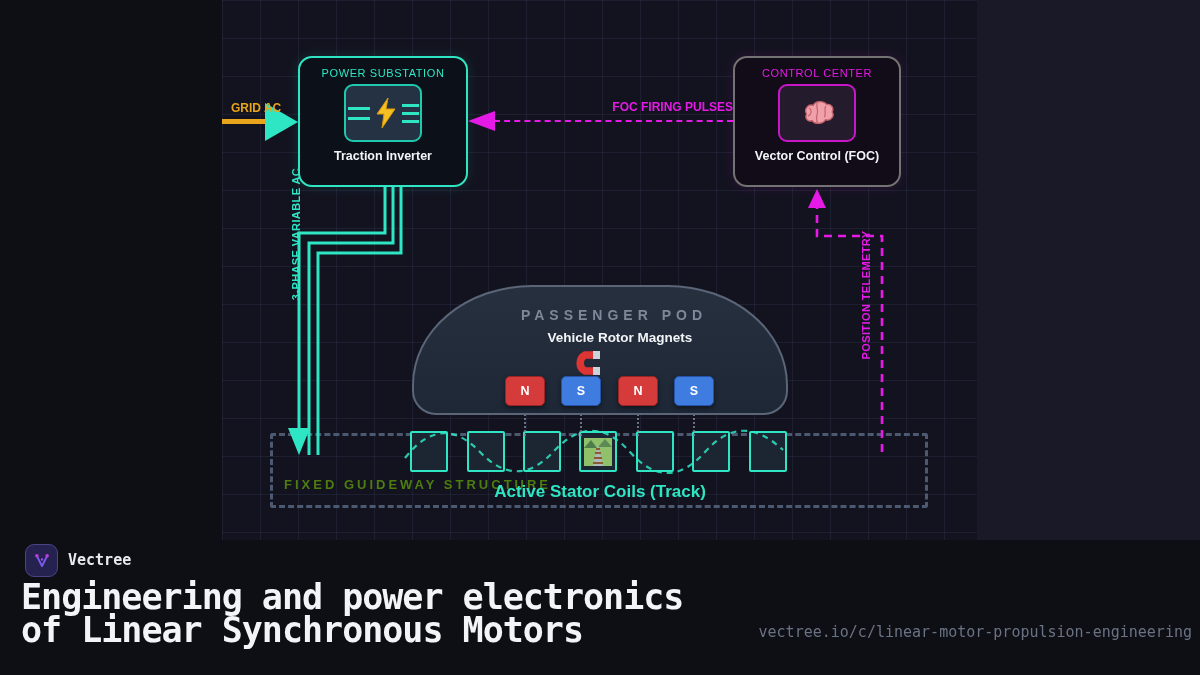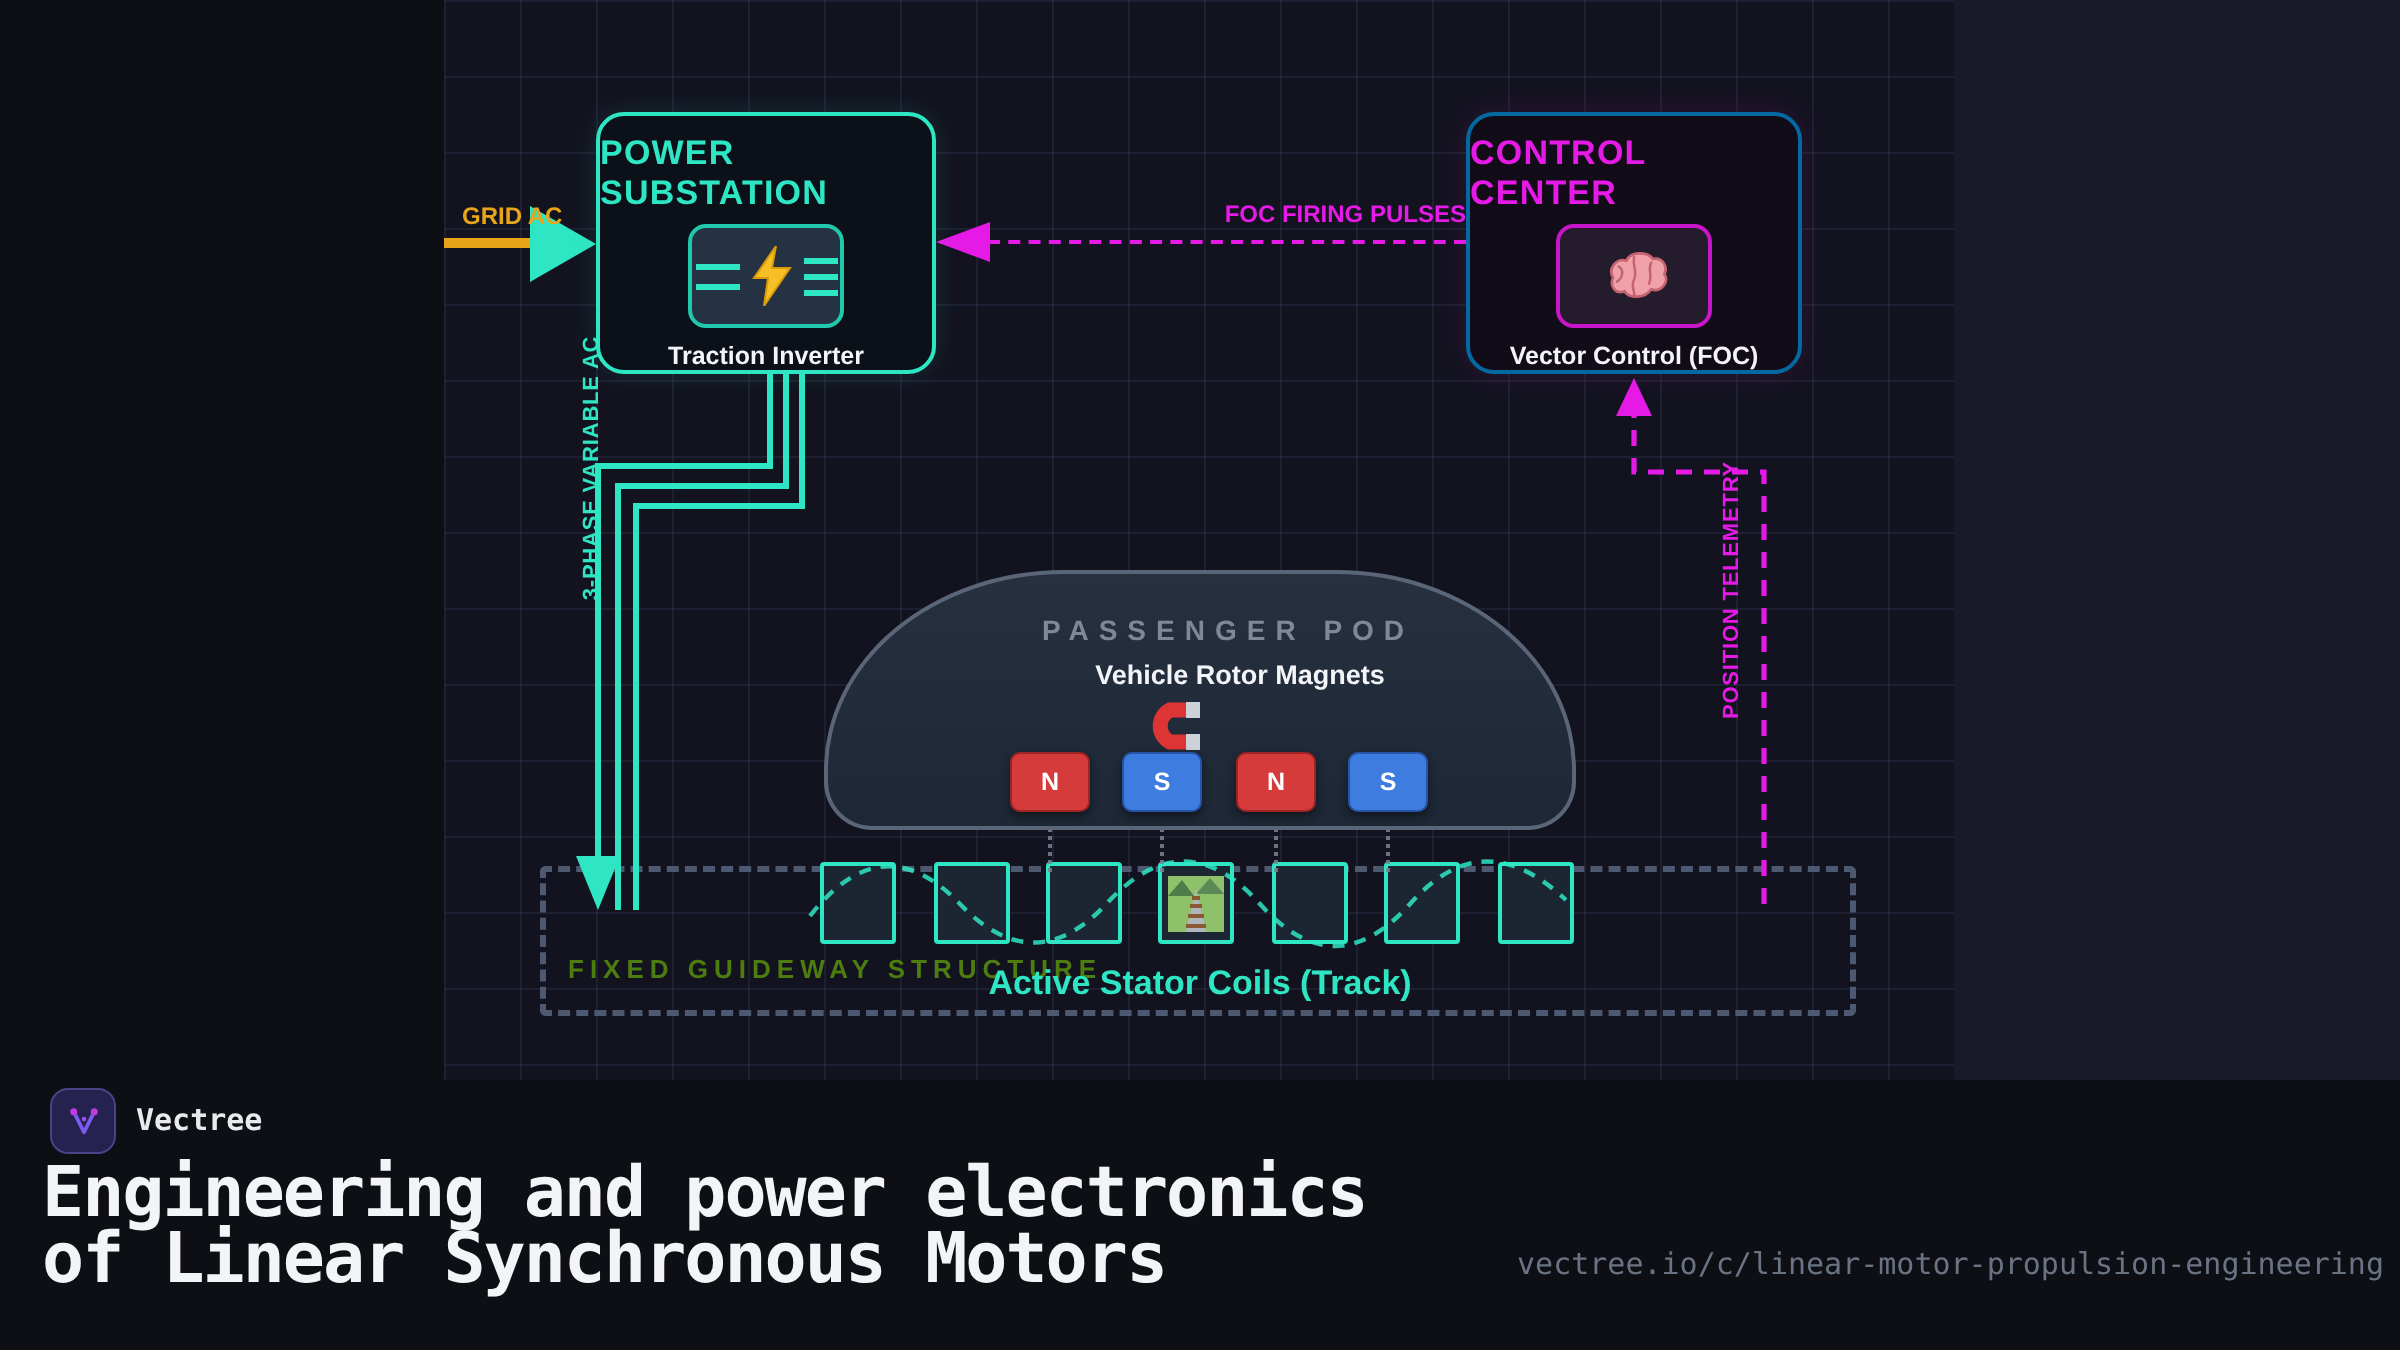--- a/index.html
+++ b/index.html
@@ -19,22 +19,22 @@
     z-index:0;
   }
   .right-fill { position:absolute; left:977px; top:0; width:223px; height:540px; background:#191927; z-index:0; }
 
   
   .node-box {
     position:absolute; border-radius:14px; z-index:5;
     display:flex; flex-direction:column; align-items:center;
   }
   .substation { left:298px; top:56px; width:170px; height:131px; border:2px solid #2ee6c4; background:#0c1119; box-shadow:0 0 14px rgba(46,230,196,0.12); }
-  .control    { left:733px; top:56px; width:168px; height:131px; border:2px solid #0369a1; background:#120c18; box-shadow:0 0 14px rgba(230,26,230,0.12); }
-  .node-title { font-size:17px; font-weight:bold; letter-spacing:0.6px; margin-top:9px; }
+  .control    { left:733px; top:56px; width:168px; height:131px; border:2px solid #737373; background:#120c18; box-shadow:0 0 14px rgba(230,26,230,0.12); }
+  .node-title { font-size:11px; font-weight:normal; letter-spacing:0.6px; margin-top:9px; }
   .substation .node-title { color:#2ee6c4; }
   .control .node-title    { color:#e61ae6; }
   .icon-box {
     margin-top:5px; width:78px; height:58px; border-radius:9px;
     display:flex; align-items:center; justify-content:center;
   }
   .substation .icon-box { border:2px solid #1fc9ab; background:#243243; }
   .control .icon-box    { border:2px solid #c816c8; background:#241b2c; }
   .node-label { margin-top:7px; color:#f2f4f7; font-size:12.5px; font-weight:bold; }
 

